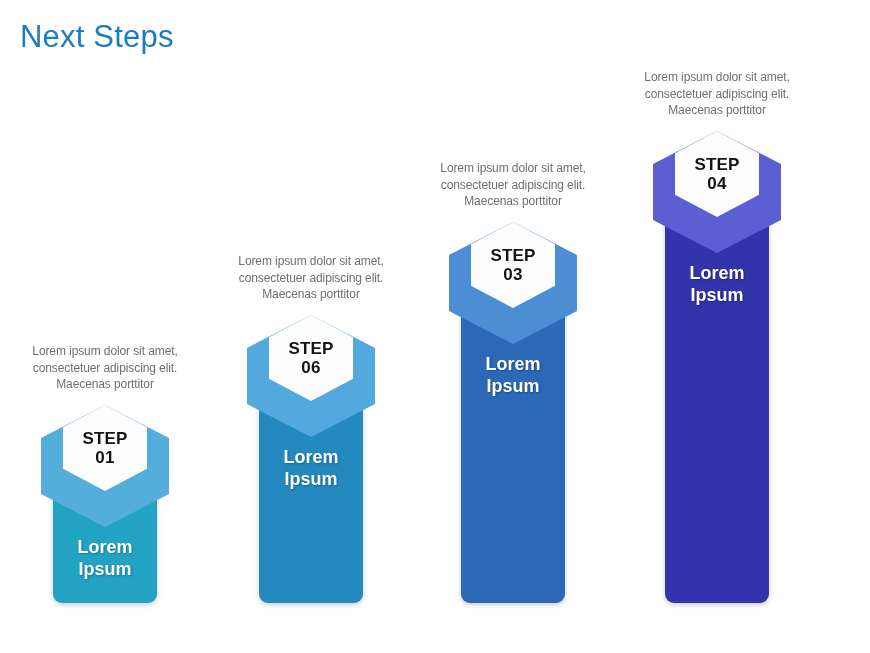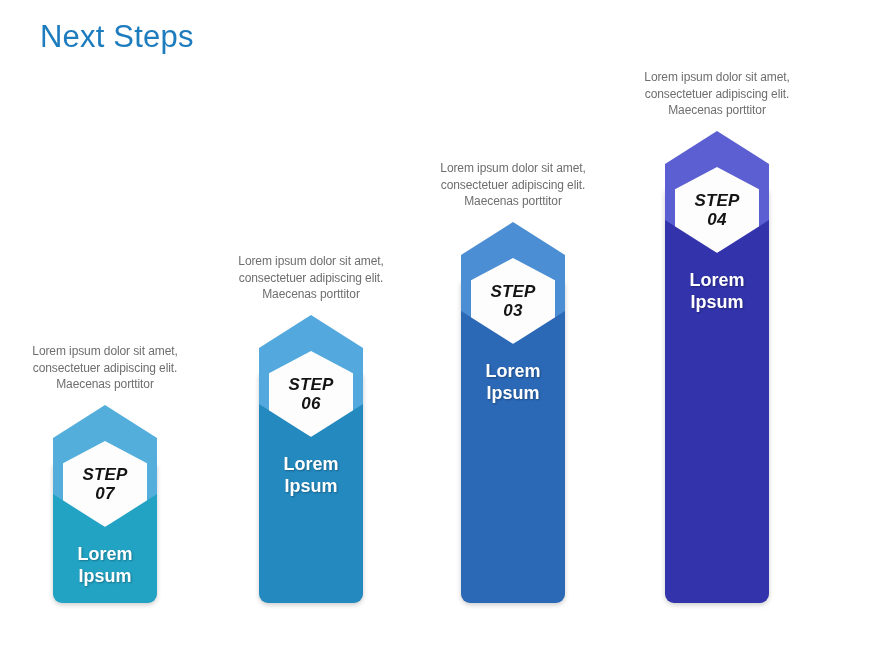--- a/index.html
+++ b/index.html
@@ -16,21 +16,21 @@
   #slide {
     position: relative;
     width: 870px;
     height: 653px;
     background: #ffffff;
   }
 
   
   #page-title {
     position: absolute;
-    left: 40px;
+    left: 20px;
     top: 18px;
     font-size: 31px;
     font-weight: 400;
     letter-spacing: 0.2px;
     color: #1d7cbe;
     white-space: nowrap;
     line-height: 1.25;
   }
 
   
@@ -76,35 +76,33 @@
   }
 
   .bar-label {
     font-size: 18px;
     font-weight: bold;
     line-height: 1.22;
     color: #ffffff;
     text-align: center;
     text-shadow: 1px 1px 2px rgba(0,0,0,0.30);
     white-space: pre-line;
-    margin-top: 7px;
   }
 
   
   .hex-cap {
     position: relative;
     z-index: 3;
-    width: 104px;
+    width: 128px;
     height: 122px;
     clip-path: polygon(50% 0%, 100% 27%, 100% 73%, 50% 100%, 0% 73%, 0% 27%);
     display: flex;
-    align-items: flex-end;
+    align-items: flex-start;
     justify-content: center;
     filter: drop-shadow(0 2px 3px rgba(0,0,0,0.22));
-    font-style: italic;
   }
 
   
   .hex-inner {
     width: 84px;
     height: 86px;
     background: #fdfdfd;
     clip-path: polygon(50% 0%, 100% 26%, 100% 74%, 50% 100%, 0% 74%, 0% 26%);
     display: flex;
     flex-direction: column;
@@ -135,21 +133,21 @@
 
   <div id="page-title" style="color: rgb(29, 124, 190);">Next Steps</div>
 
   <div class="step-col" id="col-1">
     <div class="step-caption">Lorem ipsum dolor sit amet, consectetuer adipiscing elit. Maecenas porttitor</div>
 
     <div class="step-graphic">
       <div class="hex-cap" style="background: rgb(84, 174, 220);">
         <div class="hex-inner">
           <span class="step-word">STEP</span>
-          <span class="step-num">07</span>
+          <span class="step-num">01</span>
         </div>
       </div>
 
       <div class="step-bar" style="background: rgb(34, 163, 196); height: 140px;">
         <span class="bar-label">Lorem
 Ipsum</span>
       </div>
     </div>
   </div>
 

